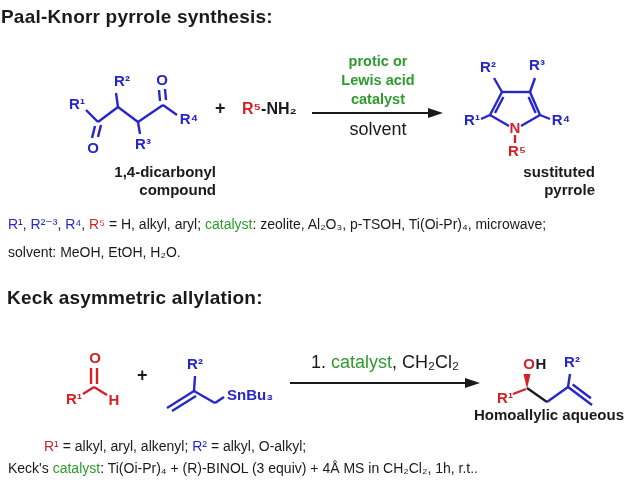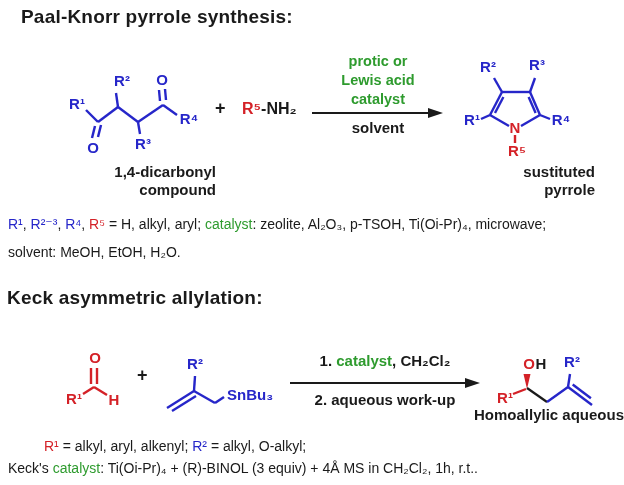--- a/index.html
+++ b/index.html
@@ -9,35 +9,35 @@
   }
   .abs{position:absolute;}
   .title{font-size:19px;font-weight:bold;color:var(--black);letter-spacing:0.2px;}
   .note{font-size:14px;font-weight:normal;white-space:nowrap;}
   .caption{font-size:15px;font-weight:bold;color:var(--black);text-align:right;
            white-space:pre-line;line-height:18px;}
   .plus{font-size:18px;font-weight:bold;color:var(--black);}
   .formula{font-size:16px;font-weight:bold;white-space:nowrap;}
   .cond-above-green{font-size:14.5px;font-weight:bold;color:var(--green);
                     text-align:center;line-height:19px;}
-  .cond{font-size:15px;font-weight:bold;color:var(--black);text-align:center;white-space:nowrap;}
+  .cond{font-size:18px;font-weight:normal;color:var(--black);text-align:center;white-space:nowrap;}
   svg text{font-family:"Liberation Sans","DejaVu Sans",sans-serif;font-weight:bold;font-size:15px;}
   .bl{stroke:var(--blue);stroke-width:2.4;fill:none;}
   .rd{stroke:var(--red);stroke-width:2.4;fill:none;}
   .bk{stroke:var(--black);stroke-width:2.2;fill:none;}
   .fbl{fill:var(--blue);}
   .frd{fill:var(--red);}
   .fbk{fill:var(--black);}
 </style>
 </head>
 <body>
 
 <div id="canvas">
 
-  <div class="abs title" style="left:21px;top:6px;">Paal-Knorr pyrrole synthesis:</div>
+  <div class="abs title" style="left:1px;top:6px;">Paal-Knorr pyrrole synthesis:</div>
 
   <svg class="abs" style="left:60px;top:72px;" width="150" height="92" viewBox="0 0 150 92">
     <g>
       <line class="bl" x1="26" y1="38" x2="38" y2="50"></line>
       <line class="bl" x1="38" y1="50" x2="58" y2="35"></line>
       <line class="bl" x1="58" y1="35" x2="78" y2="50"></line>
       <line class="bl" x1="78" y1="50" x2="103" y2="33"></line>
       <line class="bl" x1="103" y1="33" x2="117" y2="43"></line>
 
       <line class="bl" x1="35" y1="54" x2="32" y2="66"></line>
@@ -130,21 +130,20 @@
     </g>
     <text class="fbl" x="33" y="17" text-anchor="middle">R²</text>
     <text class="fbl" x="65" y="48">SnBu₃</text>
   </svg>
 
   <div class="abs cond" style="left:285px;top:352px;width:200px;"><span style="color: rgb(26, 26, 26);">1. </span><span style="color: rgb(46, 155, 46);">catalyst</span><span style="color: rgb(26, 26, 26);">, CH₂Cl₂</span></div>
   <svg class="abs" style="left:288px;top:376px;" width="194" height="14" viewBox="0 0 194 14">
     <line class="bk" x1="2" y1="7" x2="178" y2="7"></line>
     <polygon class="fbk" points="177,2 192,7 177,12"></polygon>
   </svg>
-  <div class="abs cond" style="left:285px;top:391px;width:200px;">2. aqueous work-up</div>
 
   <svg class="abs" style="left:482px;top:348px;" width="130" height="62" viewBox="0 0 130 62">
     <g>
       <polygon class="frd" points="45,41 41.5,26 48.5,26"></polygon>
       <line class="rd" x1="31" y1="46" x2="44" y2="41"></line>
       <line class="bk" x1="45" y1="40" x2="65" y2="54"></line>
       <line class="bl" x1="65" y1="54" x2="86" y2="39"></line>
       <line class="bl" x1="86" y1="39" x2="88" y2="26"></line>
       <line class="bl" x1="86" y1="39" x2="110" y2="57"></line>
       <line class="bl" x1="90.7" y1="36.5" x2="108.9" y2="50.3"></line>

